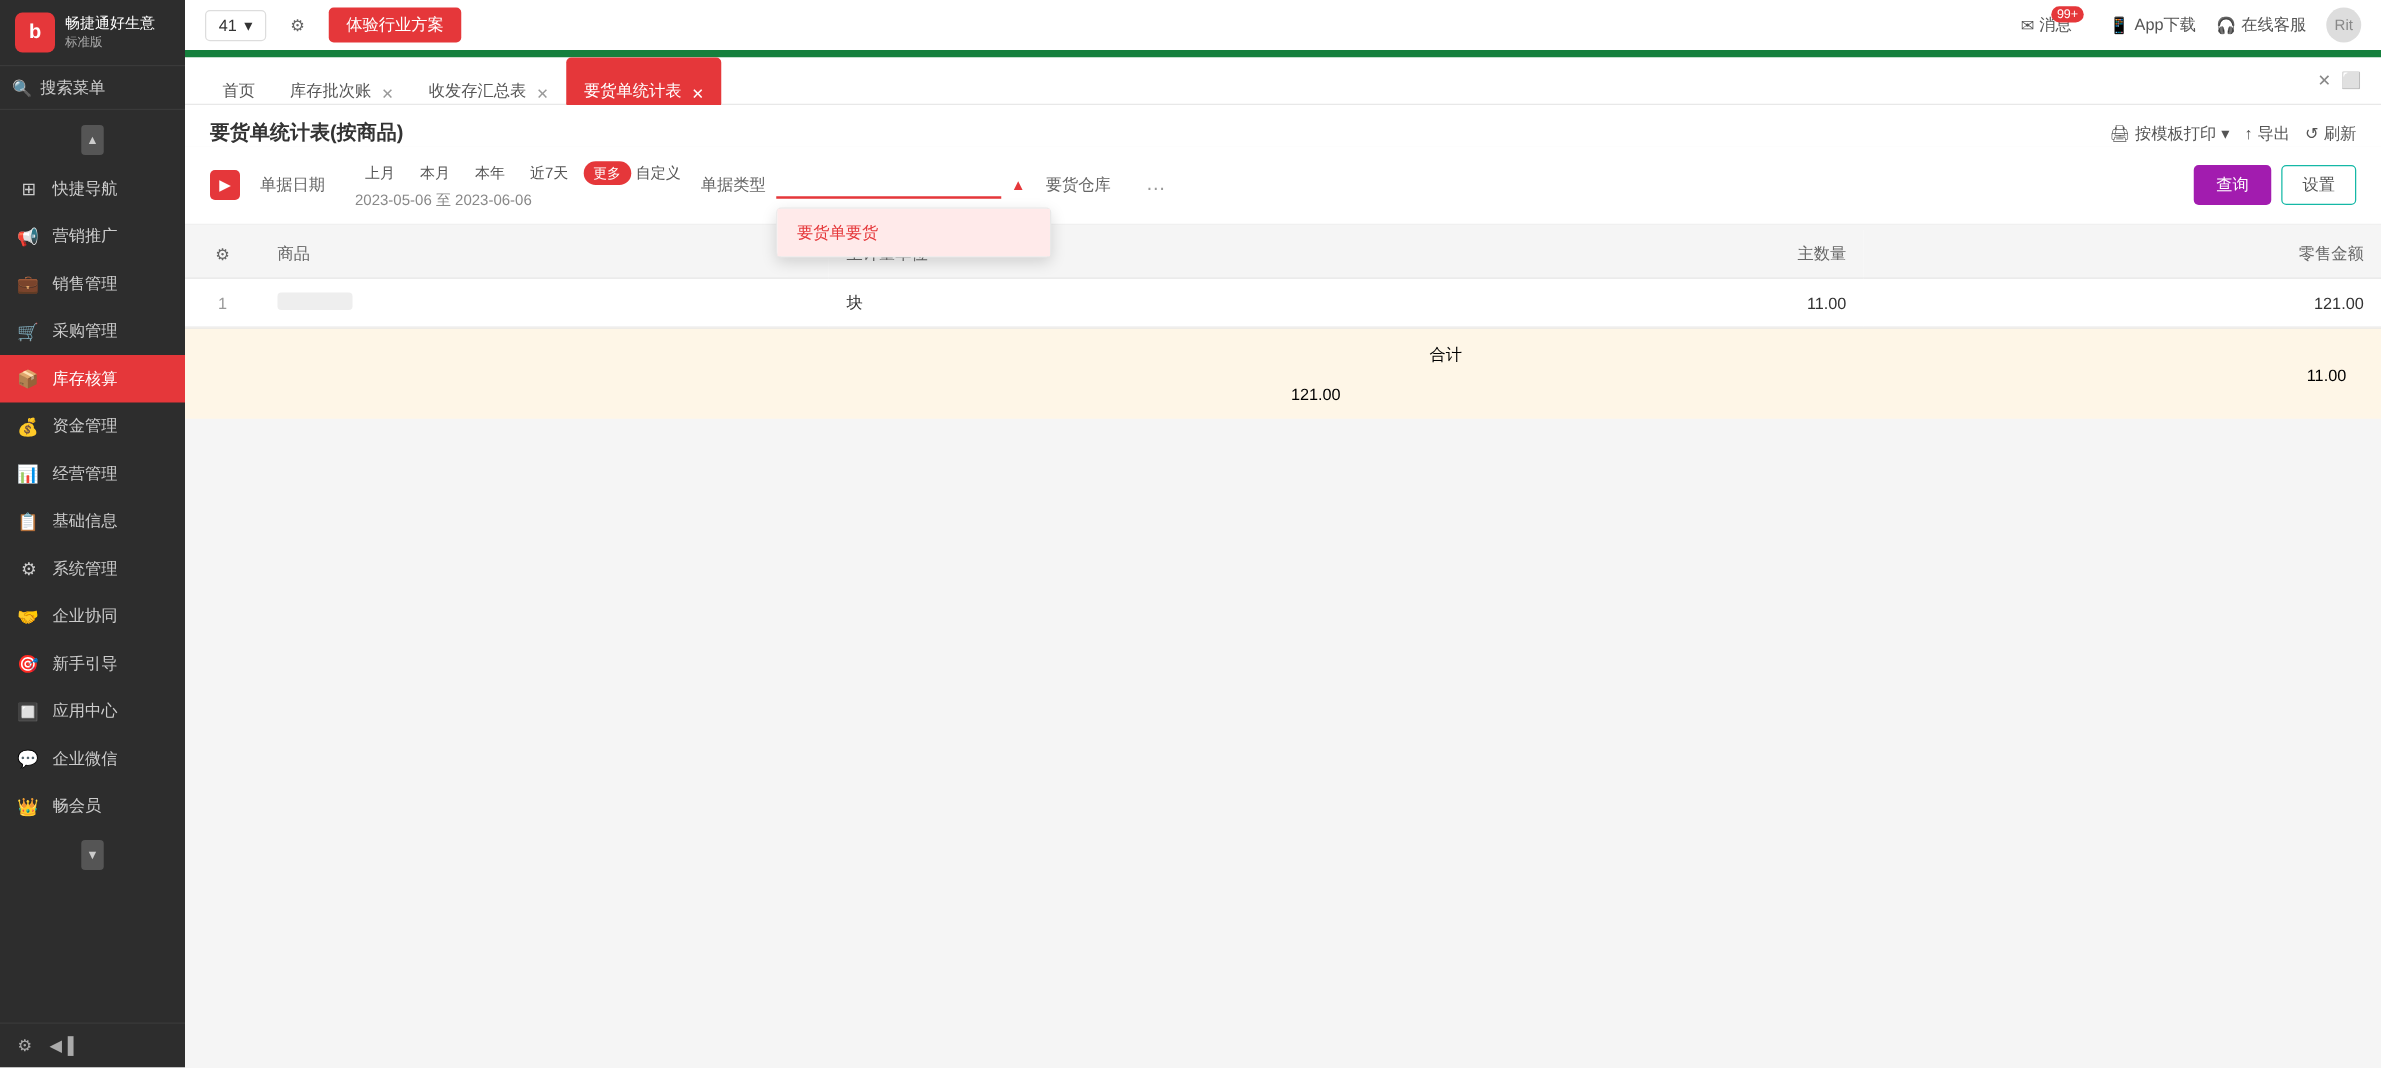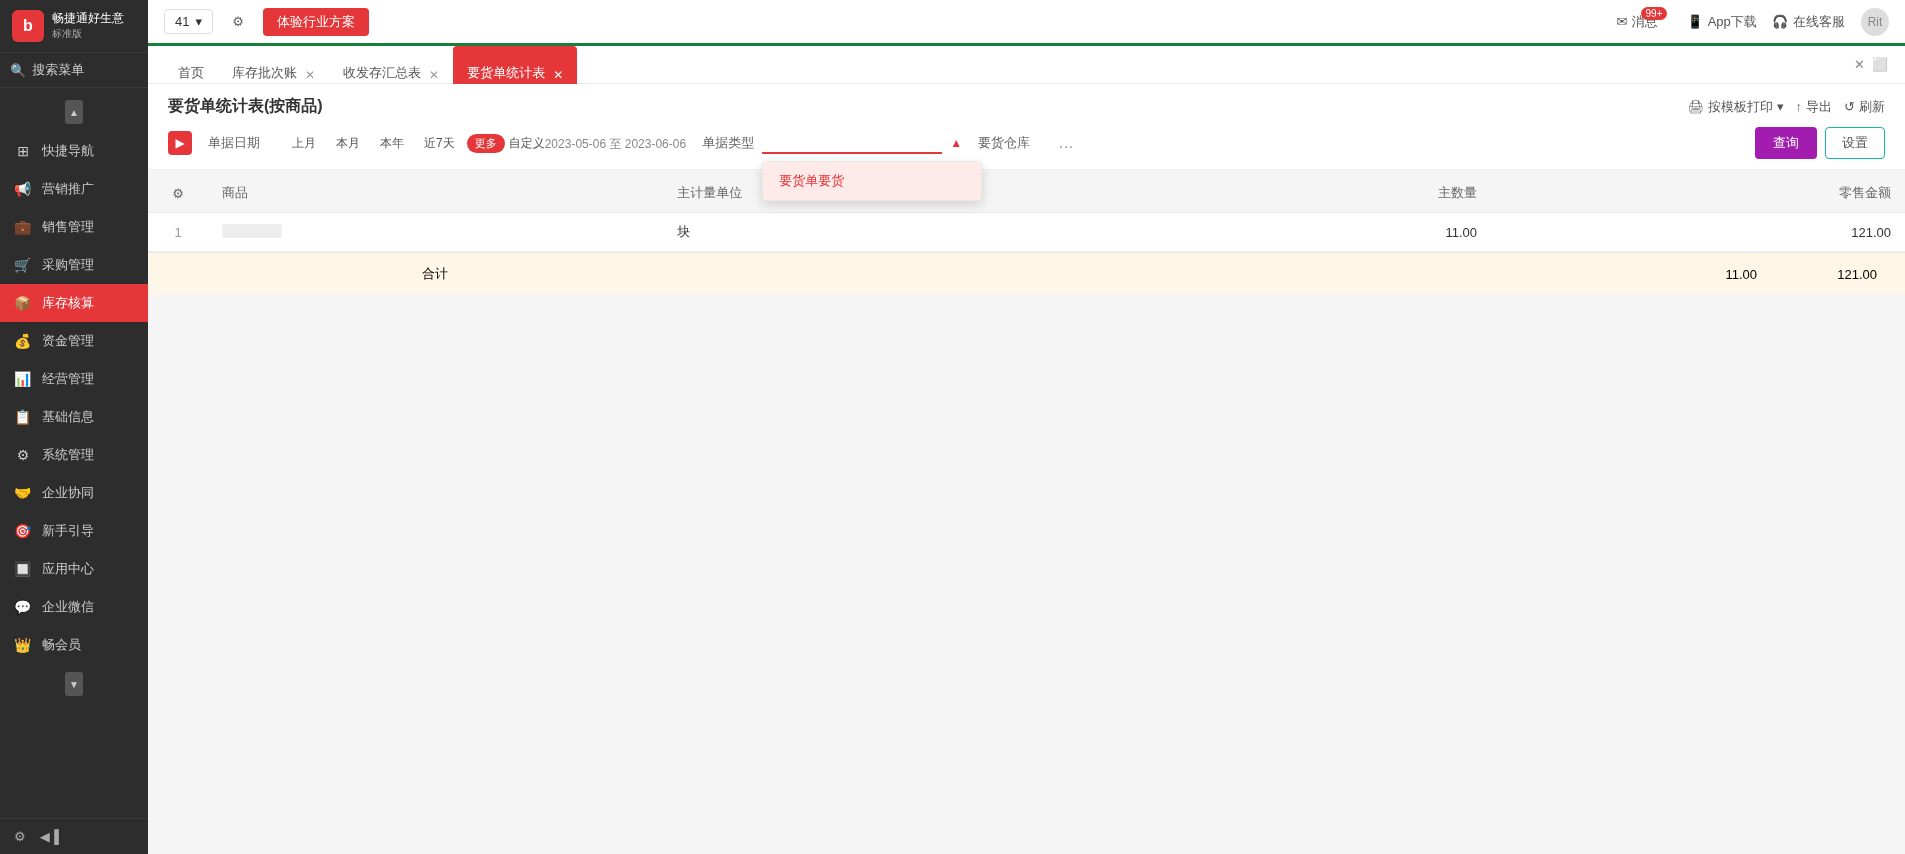--- a/index.html
+++ b/index.html
@@ -67,21 +67,21 @@
     .main {
       flex: 1;
       display: flex;
       flex-direction: column;
       overflow: hidden;
     }
 
     
     .top-header {
       background: #fff;
-      border-bottom: 3px solid #15803d;
+      border-bottom: 6px solid #15803d;
       display: flex;
       align-items: center;
       padding: 0 16px;
       height: 46px;
       gap: 12px;
     }
     .tenant-selector {
       display: flex; align-items: center; gap: 6px;
       border: 1px solid #ddd; border-radius: 4px;
       padding: 4px 10px; cursor: pointer; font-size: 13px; color: #333;
@@ -164,21 +164,21 @@
     .date-btn {
       padding: 3px 8px; border-radius: 3px; cursor: pointer;
       font-size: 12px; color: #555; background: transparent; border: none;
     }
     .date-btn.more {
       background: #e5373a; color: #fff; border-radius: 10px;
       padding: 2px 8px; font-size: 11px;
     }
     .date-custom { color: #555; cursor: pointer; font-size: 12px; }
     .date-value { color: #888; font-size: 12px; margin-top: 2px; }
-    .filter-date-wrap { display: flex; flex-direction: row; align-items: center; }
+    .filter-date-wrap { display: flex; flex-direction: column; }
 
     .type-select-wrap {
       display: flex; align-items: center; gap: 8px; position: relative;
     }
     .type-input {
       border: none; border-bottom: 1px solid #e5373a;
       outline: none; font-size: 13px; color: #333; width: 200px; padding: 2px 4px;
     }
     .type-chevron { color: #e5373a; cursor: pointer; font-size: 12px; }
     .warehouse-dots { color: #999; cursor: pointer; font-size: 16px; margin-left: 4px; }
@@ -219,21 +219,21 @@
       font-size: 13px; color: #333;
     }
     .data-table td:first-child { text-align: center; color: #999; }
     .data-table td.num { text-align: right; }
     .product-placeholder { width: 60px; height: 14px; background: #eee; border-radius: 3px; display: inline-block; }
 
     
     .summary-row {
       background: #fef6e7; display: flex; align-items: center;
       padding: 12px 14px; border-top: 1px solid #e8e8e8;
-      position: sticky; bottom: 0;
+      position: sticky; bottom: 0; flex-direction: column;
     }
 
     
     .gear-th { width: 40px; text-align: center; }
 
     
     .settings-icon-wrap {
       width: 26px; height: 26px; display: flex; align-items: center; justify-content: center;
       cursor: pointer; color: #666;
     }

